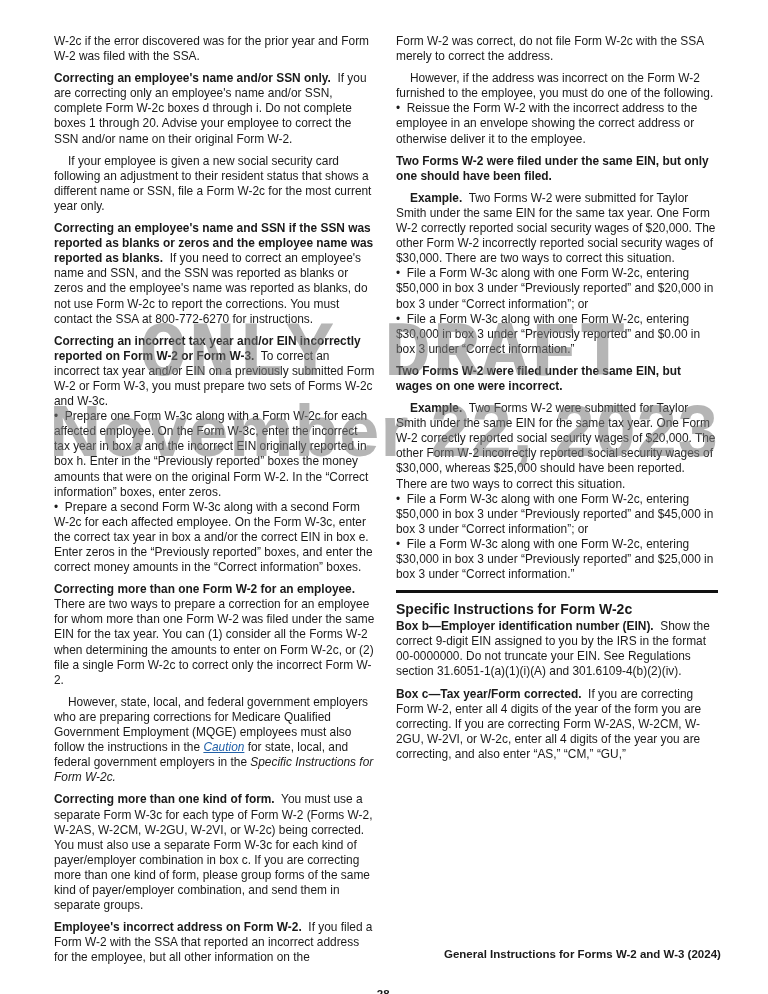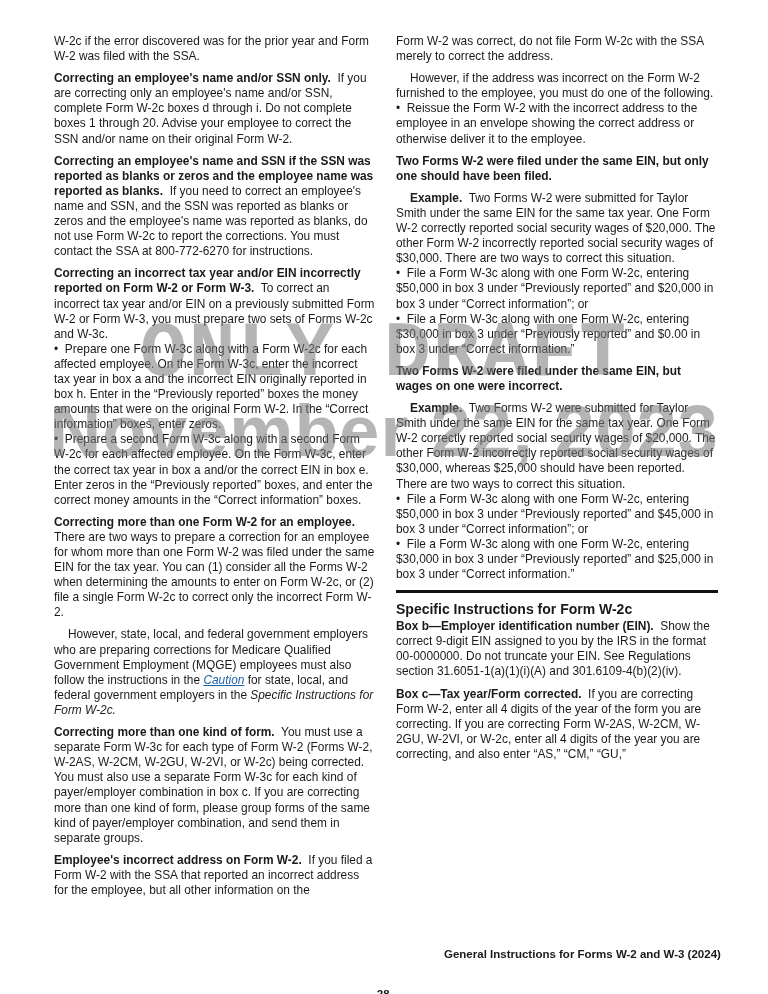--- a/index.html
+++ b/index.html
@@ -30,20 +30,21 @@
 <body>
 
 <div class="col left">
   <p>W-2c if the error discovered was for the prior year and Form W-2 was filed with the SSA.</p>
 
   <p>
     <span class="hd">Correcting an employee's name and/or SSN only.</span>&nbsp;
     <span>If you are correcting only an employee's name and/or SSN, complete Form W-2c boxes d through i. Do not complete boxes 1 through 20. Advise your employee to correct the SSN and/or name on their original Form W-2.</span>
   </p>
 
+  <p class="indent">If your employee is given a new social security card following an adjustment to their resident status that shows a different name or SSN, file a Form W-2c for the most current year only.</p>
 
   <p>
     <span class="hd">Correcting an employee's name and SSN if the SSN was reported as blanks or zeros and the employee name was reported as blanks.</span>&nbsp;
     <span>If you need to correct an employee's name and SSN, and the SSN was reported as blanks or zeros and the employee's name was reported as blanks, do not use Form W-2c to report the corrections. You must contact the SSA at 800-772-6270 for instructions.</span>
   </p>
 
   <p class="cont">
     <span class="hd">Correcting an incorrect tax year and/or EIN incorrectly reported on Form W-2 or Form W-3.</span>&nbsp;
     <span>To correct an incorrect tax year and/or EIN on a previously submitted Form W-2 or Form W-3, you must prepare two sets of Forms W-2c and W-3c.</span>
   </p>

